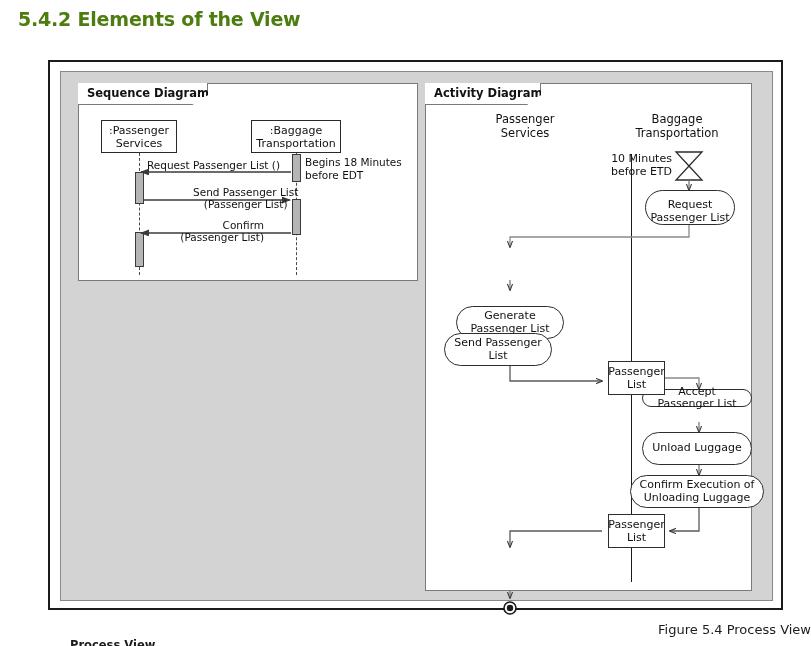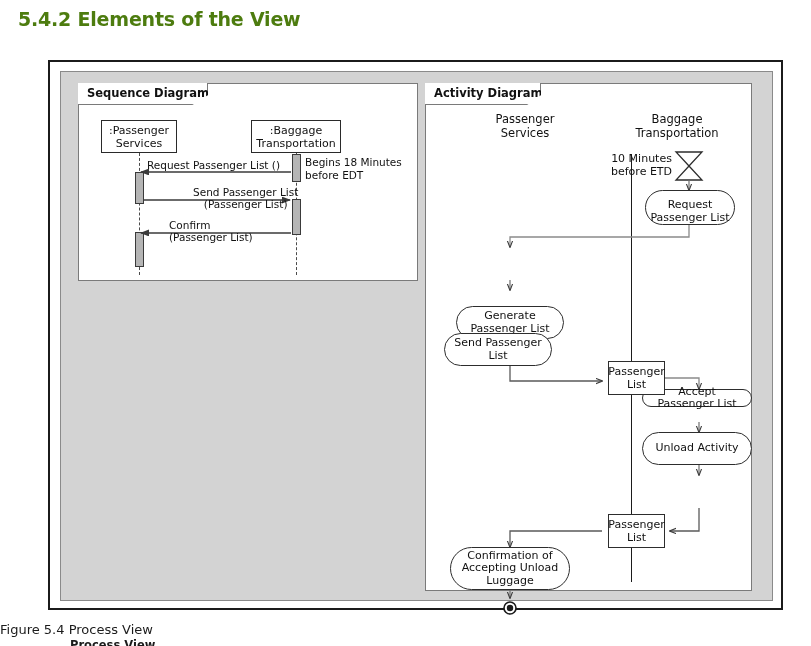--- a/index.html
+++ b/index.html
@@ -130,21 +130,21 @@
     z-index:5;
   }
   .ad-timelabel{
     position:absolute;
     font-size:11px;line-height:13px;color:#111;
     white-space:nowrap;text-align:center;
   }
   svg.ov{position:absolute;left:0;top:0;overflow:visible;}
   #caption{
     position:absolute;left:0;top:622px;width:811px;
-    text-align:left;font-size:13px;color:#1b1b1b;
+    text-align:right;font-size:13px;color:#1b1b1b;
   }
 </style>
 </head>
 <body>
 
 <div id="page-title">5.4.2 Elements of the View</div>
 
 <div id="figure-frame">
 
   <div id="process-view-panel"></div>
@@ -191,21 +191,21 @@
 
     <div class="sd-msg-label" style="left:68px;top:75px;">
       <span>Request Passenger List ()</span>
     </div>
 
     <div class="sd-msg-label" style="left:83px;top:102px;text-align:center;margin-left:31px;">
       <span>Send Passenger List</span><br>
       <span style="display:inline-block;width:100%;text-align:center;">(Passenger List)</span>
     </div>
 
-    <div class="sd-msg-label" style="left:90px;top:135px;text-align:left;width:95px;">
+    <div class="sd-msg-label" style="left:90px;top:135px;text-align:right;width:95px;">
       <span>Confirm</span><br>
       <span>(Passenger List)</span>
     </div>
 
     <div class="sd-note" style="left:226px;top:72px;">
       <span>Begins 18 Minutes</span><br>
       <span>before EDT</span>
     </div>
   </div>
 
@@ -294,32 +294,31 @@
 
     <div class="ad-action" style="left:216px;top:305px;width:110px;height:18px;">
       <div>
         <span>Accept</span><br>
         <span>Passenger List</span>
       </div>
     </div>
 
     <div class="ad-action" style="left:216px;top:348px;width:110px;height:33px;">
       <div>
-        <span>Unload Activity</span>
-      </div>
-    </div>
-
-
-    <div class="ad-action" style="left:24px;top:463px;width:120px;height:43px;">
-      <div>
-        <span>Confirmation of</span><br>
-        <span>Accepting Unload</span><br>
-        <span>Luggage</span>
-      </div>
-    </div>
+        <span>Unload Luggage</span>
+      </div>
+    </div>
+
+    <div class="ad-action" style="left:204px;top:391px;width:134px;height:33px;">
+      <div>
+        <span>Confirm Execution of</span><br>
+        <span>Unloading Luggage</span>
+      </div>
+    </div>
+
 
     <div class="ad-objnode" style="left:182px;top:277px;width:57px;height:34px;">
       <div>
         <span>Passenger</span><br>
         <span>List</span>
       </div>
     </div>
 
     <div class="ad-objnode" style="left:182px;top:430px;width:57px;height:34px;">
       <div>

